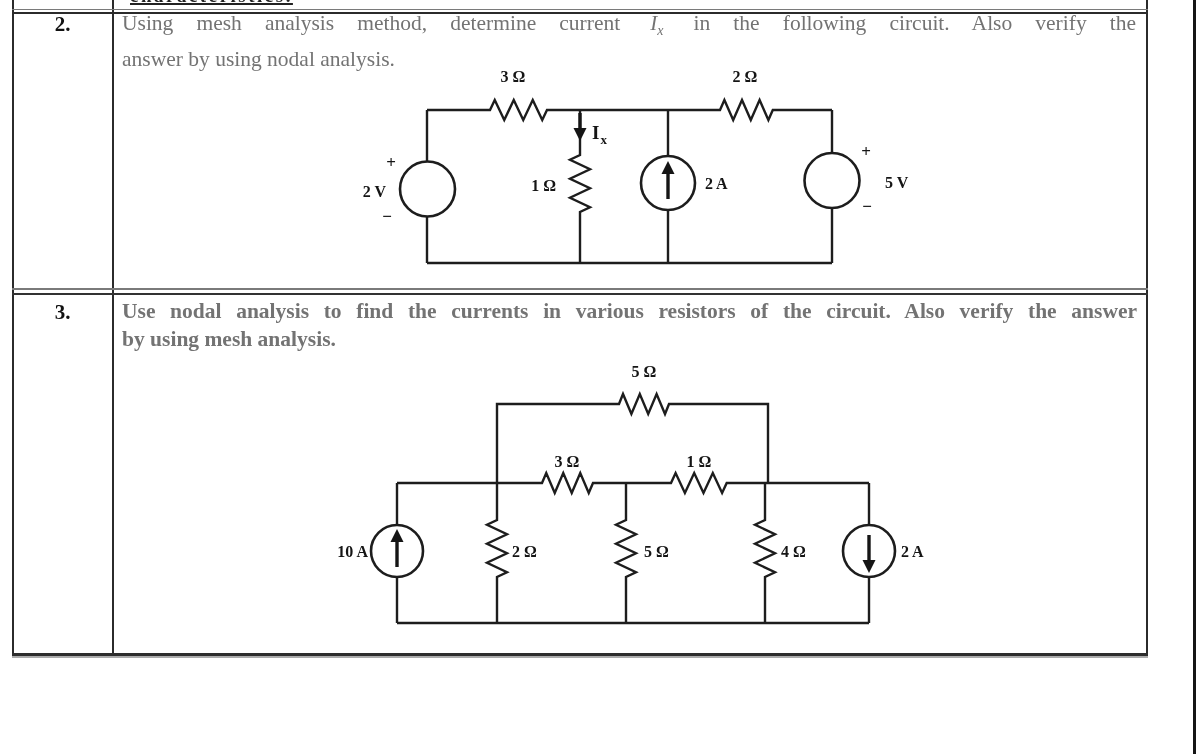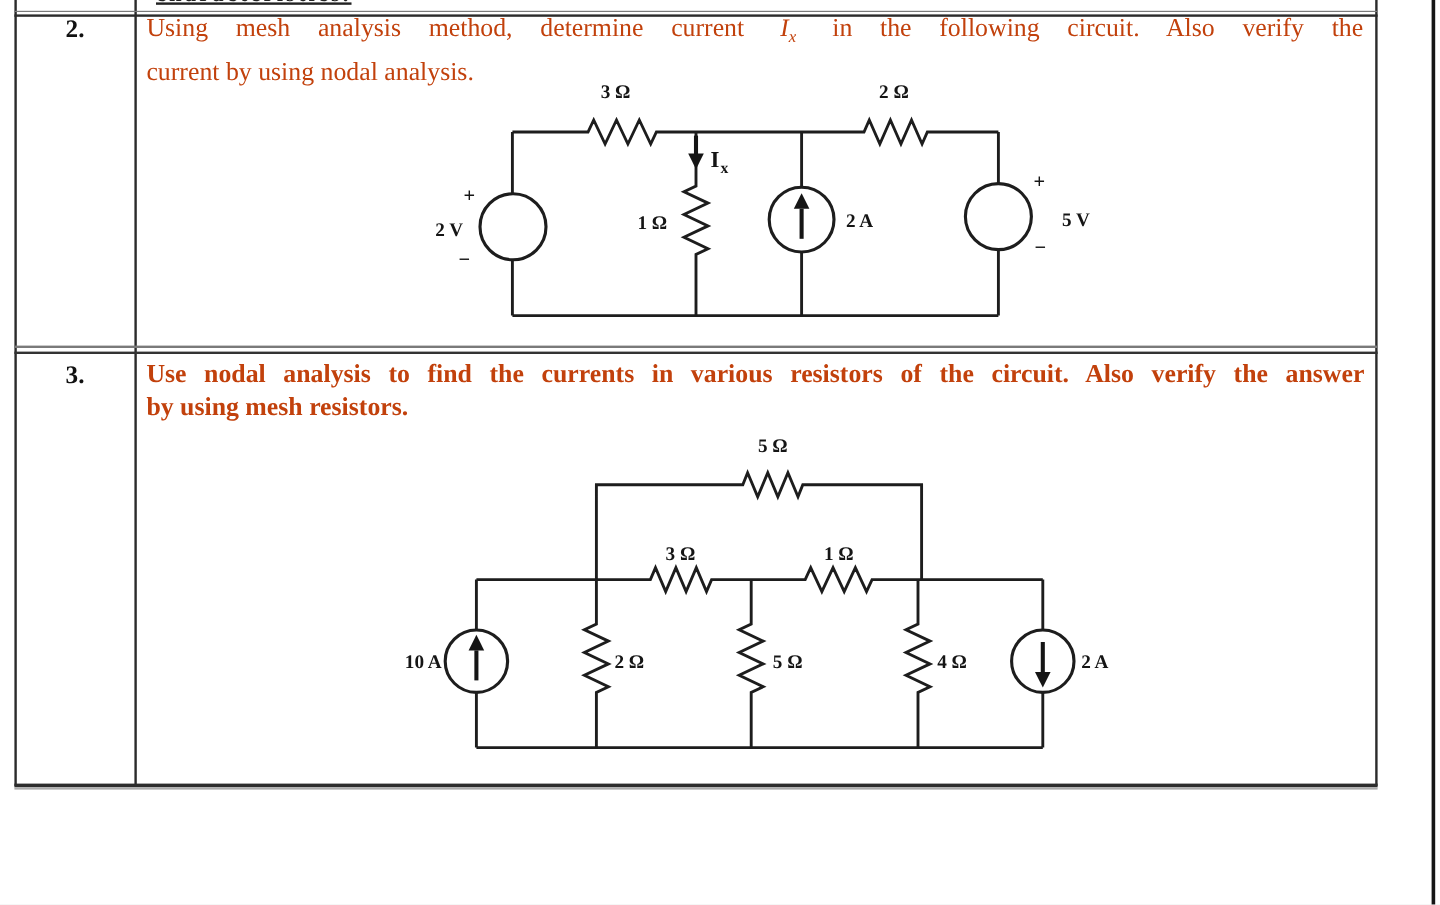--- a/index.html
+++ b/index.html
@@ -17,21 +17,21 @@
     position:absolute; left:130px; top:-15px; height:22px; width:260px;
     overflow:hidden; font-size:19px; font-weight:bold; letter-spacing:2.5px;
     text-decoration:underline; text-decoration-thickness:2px; color:#222;
   }
 
   .row-number {
     position:absolute; left:13px; width:99px; text-align:center;
     font-size:21px; font-weight:bold; color:#111;
   }
   .text-block { position:absolute; left:122px; width:1014px; }
-  .tline { font-size:21.5px; line-height:28px; white-space:nowrap; color:#c2410c; }
+  .tline { font-size:21.5px; line-height:28px; white-space:nowrap; color:#737373; }
   .tline.justify { white-space:normal; text-align:justify; text-align-last:justify; }
   .math-i { font-style:italic; font-size:21px; }
   .math-i sub { font-size:14px; font-style:italic; }
   .mathpad { padding:0 7px; }
 
   svg text { font-family:"Liberation Serif", serif; fill:#151515; }
   .rlabel { font-size:16px; font-weight:bold; }
   .sign   { font-size:17px; font-weight:bold; }
   .ixlab  { font-size:19px; font-weight:bold; }
   .ixsub  { font-size:13px; font-weight:bold; }
@@ -54,21 +54,21 @@
   <div class="rule" style="left:12px;top:12px;width:1136px;height:2px;"></div>
   <div class="rule thin" style="left:12px;top:288px;width:1136px;height:1.5px;"></div>
   <div class="rule" style="left:12px;top:292.5px;width:1136px;height:2.5px;background:#333;"></div>
   <div class="rule" style="left:12px;top:653px;width:1136px;height:3px;background:#2d2d2d;"></div>
   <div class="rule shadow" style="left:12px;top:656px;width:1136px;height:2px;"></div>
   <div class="rule" style="left:1193px;top:0;width:3px;height:754px;background:#151515;"></div>
 
   <div class="row-number" style="top:12px;">2.</div>
   <div class="text-block" style="top:9px;">
     <div class="tline justify"><span>Using mesh analysis method, determine current</span> <span class="math-i mathpad"><span>I</span><sub>x</sub></span> <span>in the following circuit. Also verify the</span></div>
-    <div class="tline">current by using nodal analysis.</div>
+    <div class="tline">answer by using nodal analysis.</div>
   </div>
 
   <svg class="abs" style="left:330px;top:55px;" width="610" height="225" viewBox="330 55 610 225">
 
     <path class="wire" d="M427,110 H490 l4.75,-10 l9.5,20 l9.5,-20 l9.5,20 l9.5,-20 l9.5,20 l4.75,-10 H720 l4.4,-10 l8.8,20 l8.8,-20 l8.8,20 l8.8,-20 l8.8,20 l4.4,-10 H832"></path>
 
     <path class="wire" d="M427,263 H832"></path>
 
     <path class="wire" d="M427,110 V161 M427,217 V263"></path>
     <circle class="circ" cx="427.5" cy="189" r="27.5"></circle>
@@ -94,21 +94,21 @@
     <text class="rlabel" x="386" y="197" text-anchor="end">2 V</text>
     <text class="sign" x="387" y="222" text-anchor="middle">−</text>
     <text class="sign" x="866" y="157" text-anchor="middle">+</text>
     <text class="rlabel" x="885" y="188">5 V</text>
     <text class="sign" x="867" y="212" text-anchor="middle">−</text>
   </svg>
 
   <div class="row-number" style="top:300px;">3.</div>
   <div class="text-block" style="top:297px;width:1015px;font-weight:bold;">
     <div class="tline justify">Use nodal analysis to find the currents in various resistors of the circuit. Also verify the answer</div>
-    <div class="tline">by using mesh resistors.</div>
+    <div class="tline">by using mesh analysis.</div>
   </div>
 
   <svg class="abs" style="left:315px;top:350px;" width="630" height="290" viewBox="315 350 630 290">
 
     <path class="wire" d="M497,483 V404 H619 l4,-10 l8.4,20 l8.4,-20 l8.4,20 l8.4,-20 l8.4,20 l4,-10 H768 V483"></path>
 
     <path class="wire" d="M397,483 H542 l4.25,-10 l8.5,20 l8.5,-20 l8.5,20 l8.5,-20 l8.5,20 l4.25,-10 H671 l4.6,-10 l9.3,20 l9.3,-20 l9.3,20 l9.3,-20 l9.3,20 l4.6,-10 H869"></path>
 
     <path class="wire" d="M397,623 H869"></path>
 

